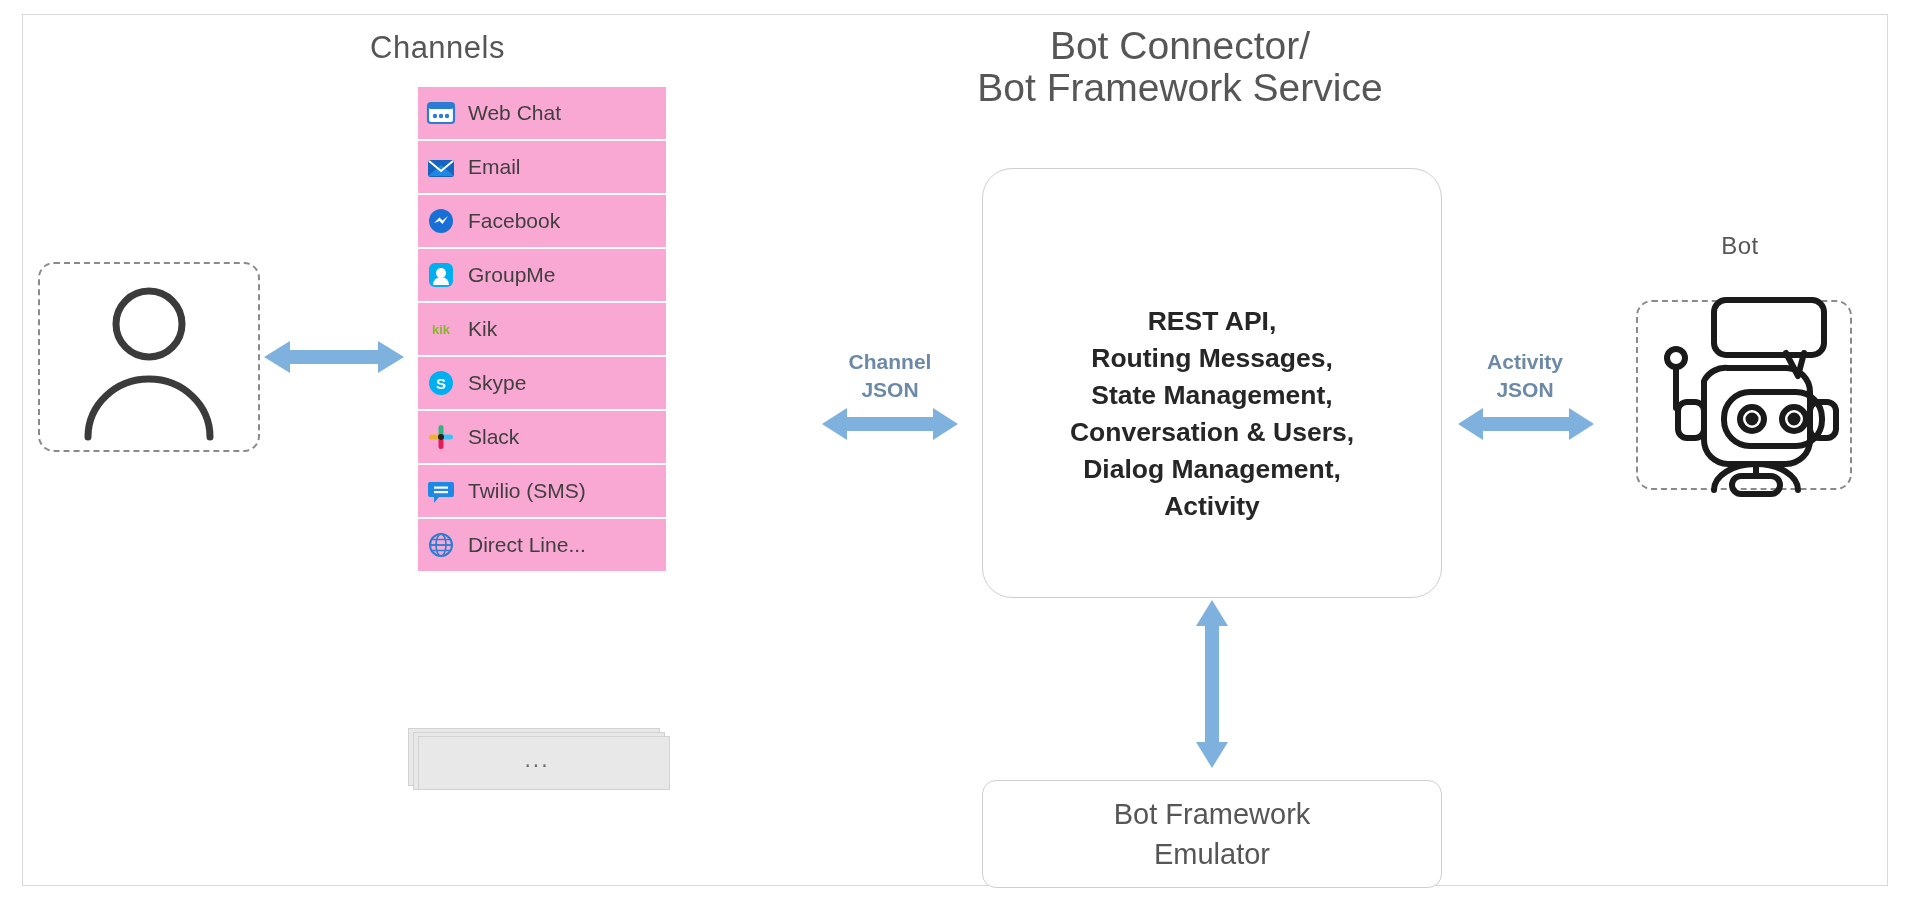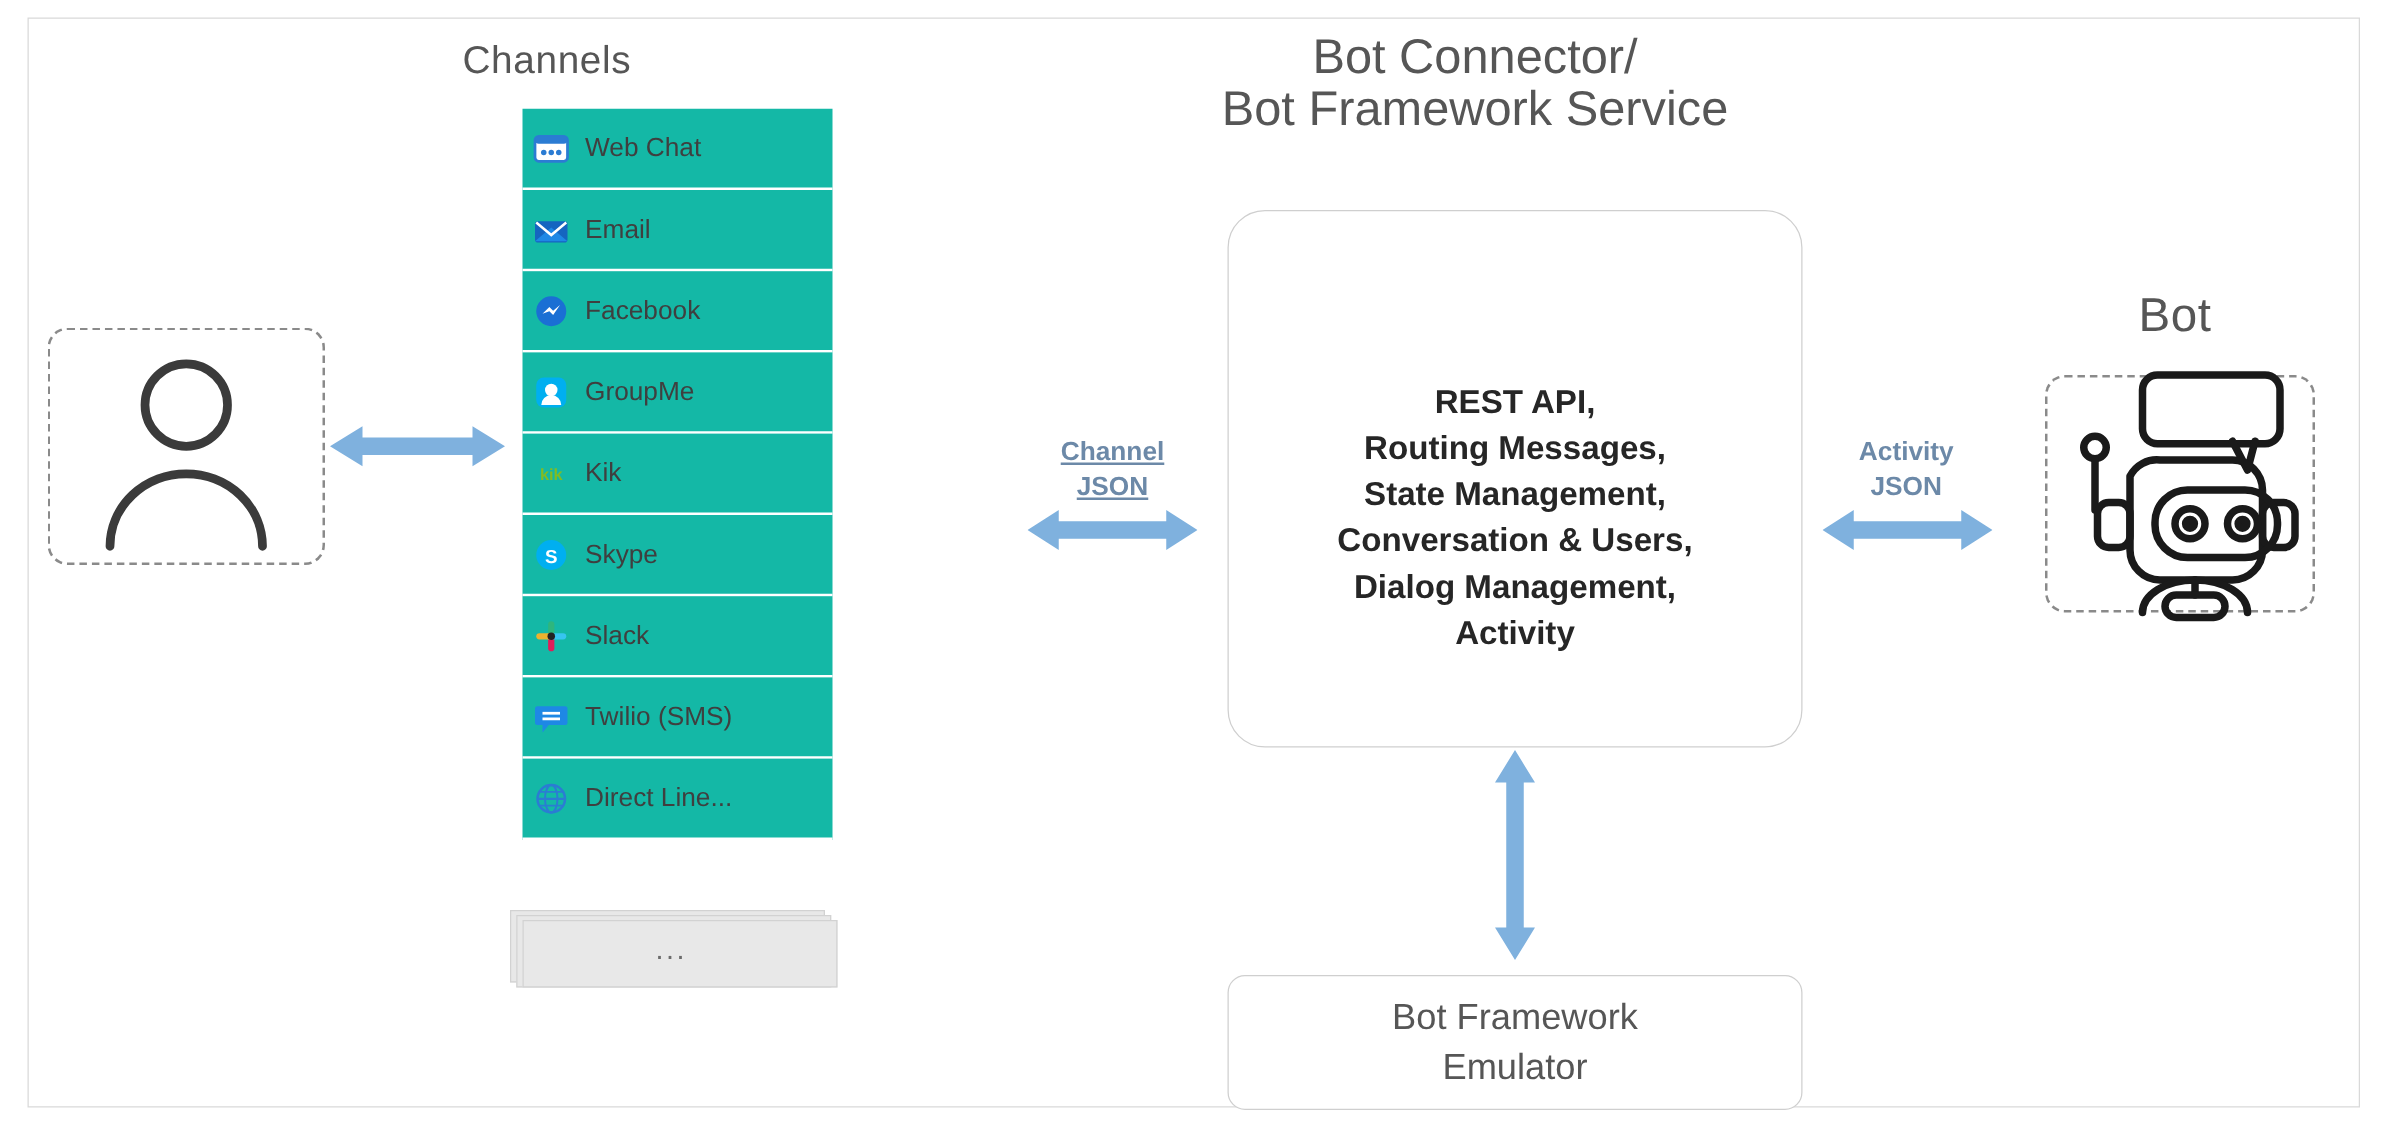--- a/index.html
+++ b/index.html
@@ -75,22 +75,22 @@
     letter-spacing: 0.5px;
   }
   #channel-list {
     position: absolute;
     left: 418px;
     top: 87px;
     width: 248px;
   }
   .channel-row {
     position: relative;
-    height: 65px;
-    background: #14b8a6;
+    height: 54px;
+    background: #f9a8d4;
     border-bottom: 2px solid #ffffff;
     display: flex;
     align-items: center;
     padding-left: 8px;
     box-sizing: border-box;
   }
   .channel-icon {
     width: 30px;
     height: 30px;
     flex: 0 0 30px;
@@ -192,31 +192,31 @@
 
   
   .json-label {
     position: absolute;
     text-align: center;
     font-size: 21px;
     line-height: 28px;
     color: #6c89a8;
     font-weight: bold;
   }
-  #channel-json-label { left: 820px; top: 348px; width: 140px; text-decoration: underline; }
+  #channel-json-label { left: 820px; top: 348px; width: 140px; }
   #activity-json-label { left: 1455px; top: 348px; width: 140px; }
 
   
   #bot-label {
     position: absolute;
     left: 1640px;
     top: 232px;
     width: 200px;
     text-align: center;
-    font-size: 38px;
+    font-size: 24px;
     color: #565656;
     letter-spacing: 0.5px;
   }
   #bot-box {
     position: absolute;
     left: 1636px;
     top: 300px;
     width: 216px;
     height: 190px;
     border: 2px dashed #8a8a8a;

